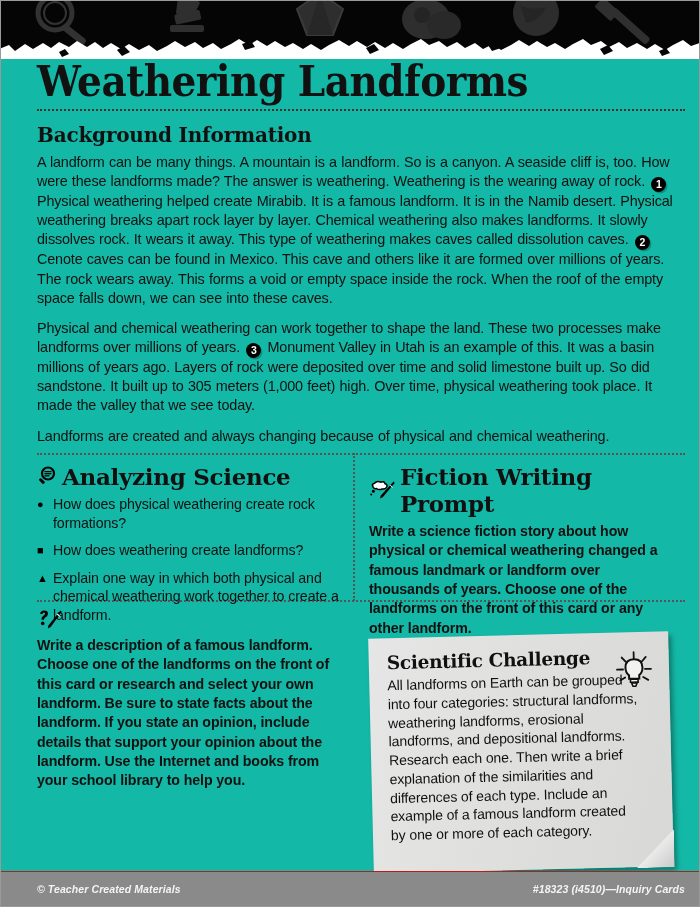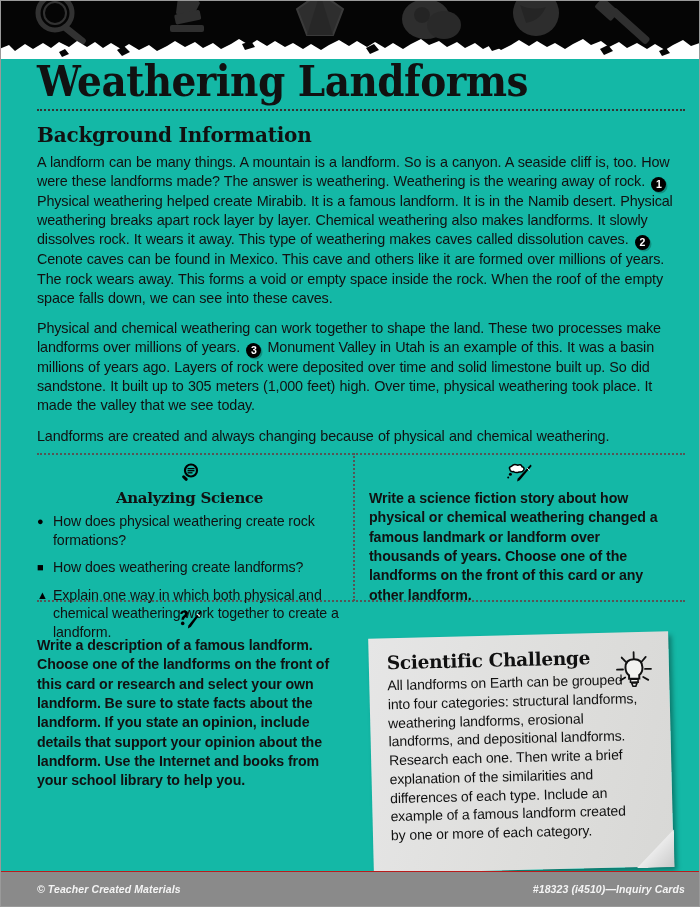--- a/index.html
+++ b/index.html
@@ -95,26 +95,25 @@
   .vrule {
     position:absolute;
     border-left:2px dotted #555; width:0;
   }
 
   
   .col { position:absolute; }
   .prompt-h {
     font-family:"DejaVu Serif", serif;
     font-weight:bold;
-    font-size:15px;
+    font-size:23px;
     color:#111;
     margin:0 0 5px 0;
     display:flex; align-items:center; gap:5px;
     letter-spacing:-.3px;
-    flex-direction:column;
   }
   .prompt-h .ic { flex:0 0 auto; display:block; }
   .prompt-body {
     font-size:14.2px;
     line-height:1.36;
     color:#111;
     margin:0;
     letter-spacing:-.1px;
     font-weight:bold;
   }
@@ -273,20 +272,21 @@
 
   <div class="col" style="left:368px;top:462px;width:300px;">
     <div class="prompt-h">
       <svg class="ic" width="26" height="21" viewBox="0 0 26 21">
         <path d="M5.5 3.2 q2.6 -3 6 -1 q3.4 -1.6 4.6 1.6 q2.6 .6 1.6 3.2 q-1 2.4 -4.6 2 q-3 1.4 -5.6 -.4 q-3.4 .4 -3.6 -2.4 q-1.4 -2 1.6 -3z" fill="#fff" stroke="#000" stroke-width="1.5"></path>
         <circle cx="4.4" cy="11.2" r="1.5" fill="#000"></circle>
         <circle cx="2.2" cy="14.6" r="1" fill="#000"></circle>
         <path d="M24.6 1.6 l1.1 1.4 l-12 14.2 l-2.6 1.3 l.5 -2.8z" fill="#000"></path>
         <path d="M21.2 5.2 l2.4 2.2" stroke="#fff" stroke-width="1"></path>
       </svg>
+      <span>Fiction Writing Prompt</span>
     </div>
     <p class="prompt-body">Write a science fiction story about how physical or chemical weathering changed a famous landmark or landform over thousands of years.  Choose one of the landforms on the front of this card or any other landform.</p>
   </div>
 
   <div class="col" style="left:36px;top:608px;width:305px;">
     <div class="prompt-h">
       <svg class="ic" width="26" height="22" viewBox="0 0 26 22">
         <path d="M3.2 5.0 q.2 -3.6 4 -3.6 q3.8 0 3.8 3.2 q0 2.4 -2.4 3.6 q-1.6 .8 -1.6 2.6 h-2.6 q0 -2.8 2 -4 q1.6 -1 1.6 -2.2 q0 -1.2 -1.2 -1.2 q-1.2 0 -1.4 1.6z" fill="#000"></path>
         <circle cx="5.7" cy="14.4" r="1.8" fill="#000"></circle>
         <path d="M23.4 1.4 l1.3 1.4 l-11 15.2 l-2.8 1.5 l.5 -3.1z" fill="#000"></path>

